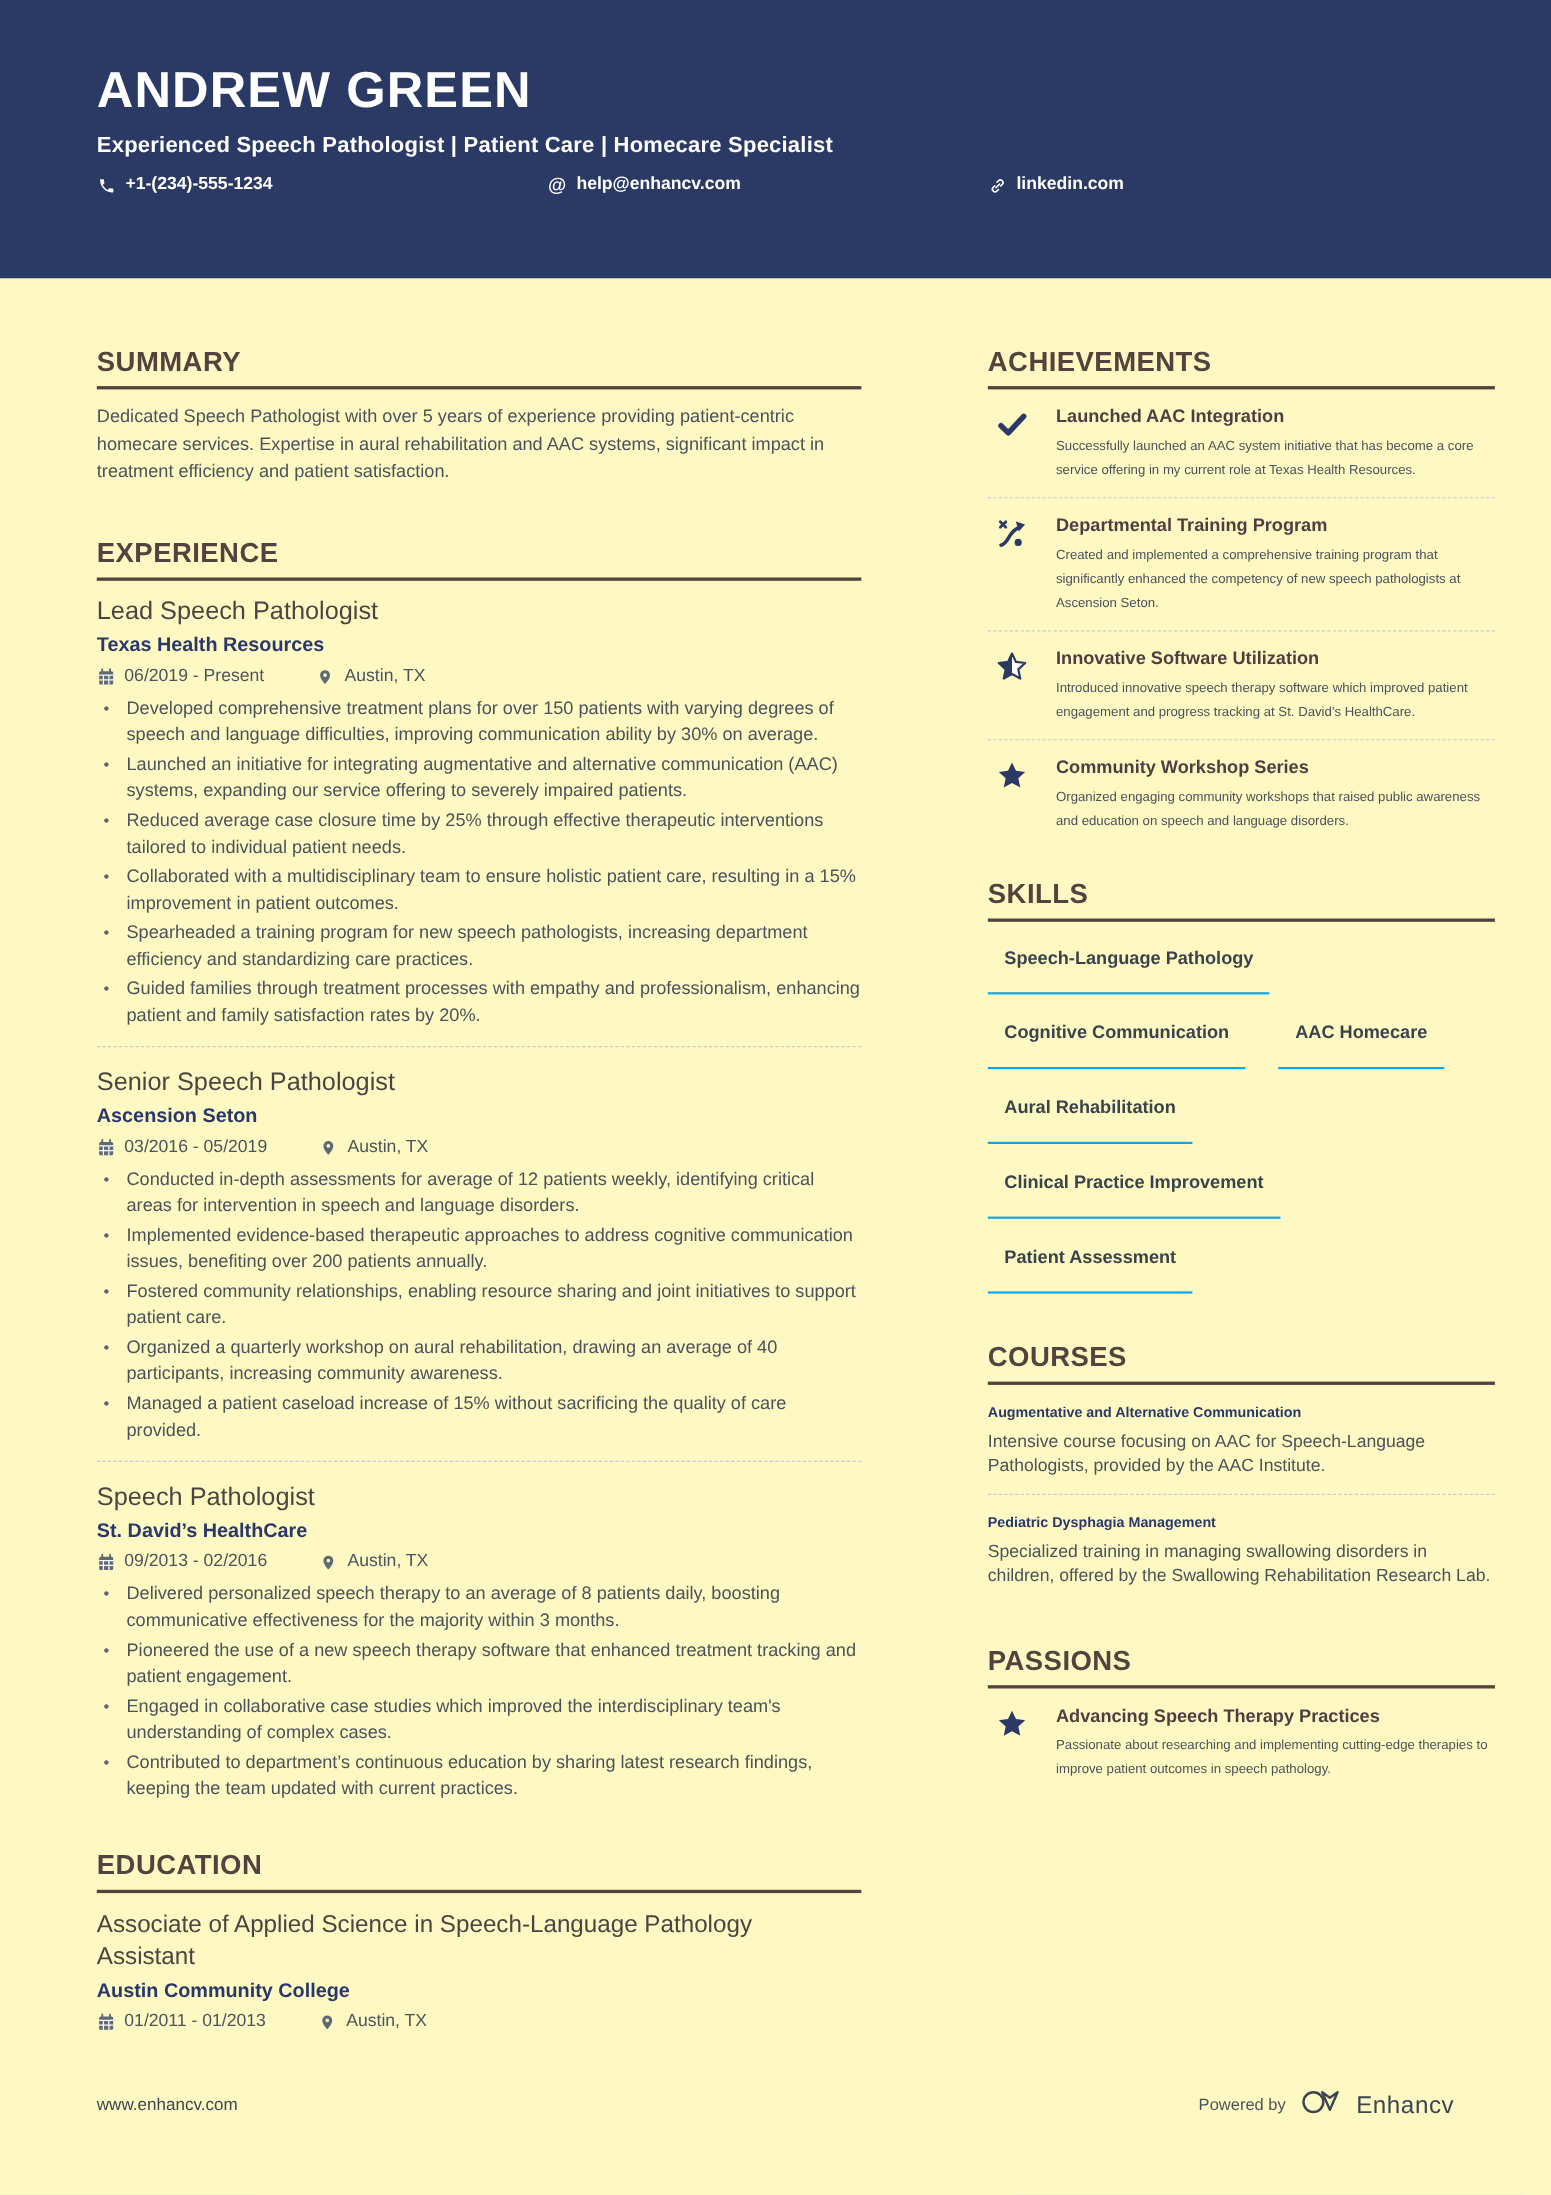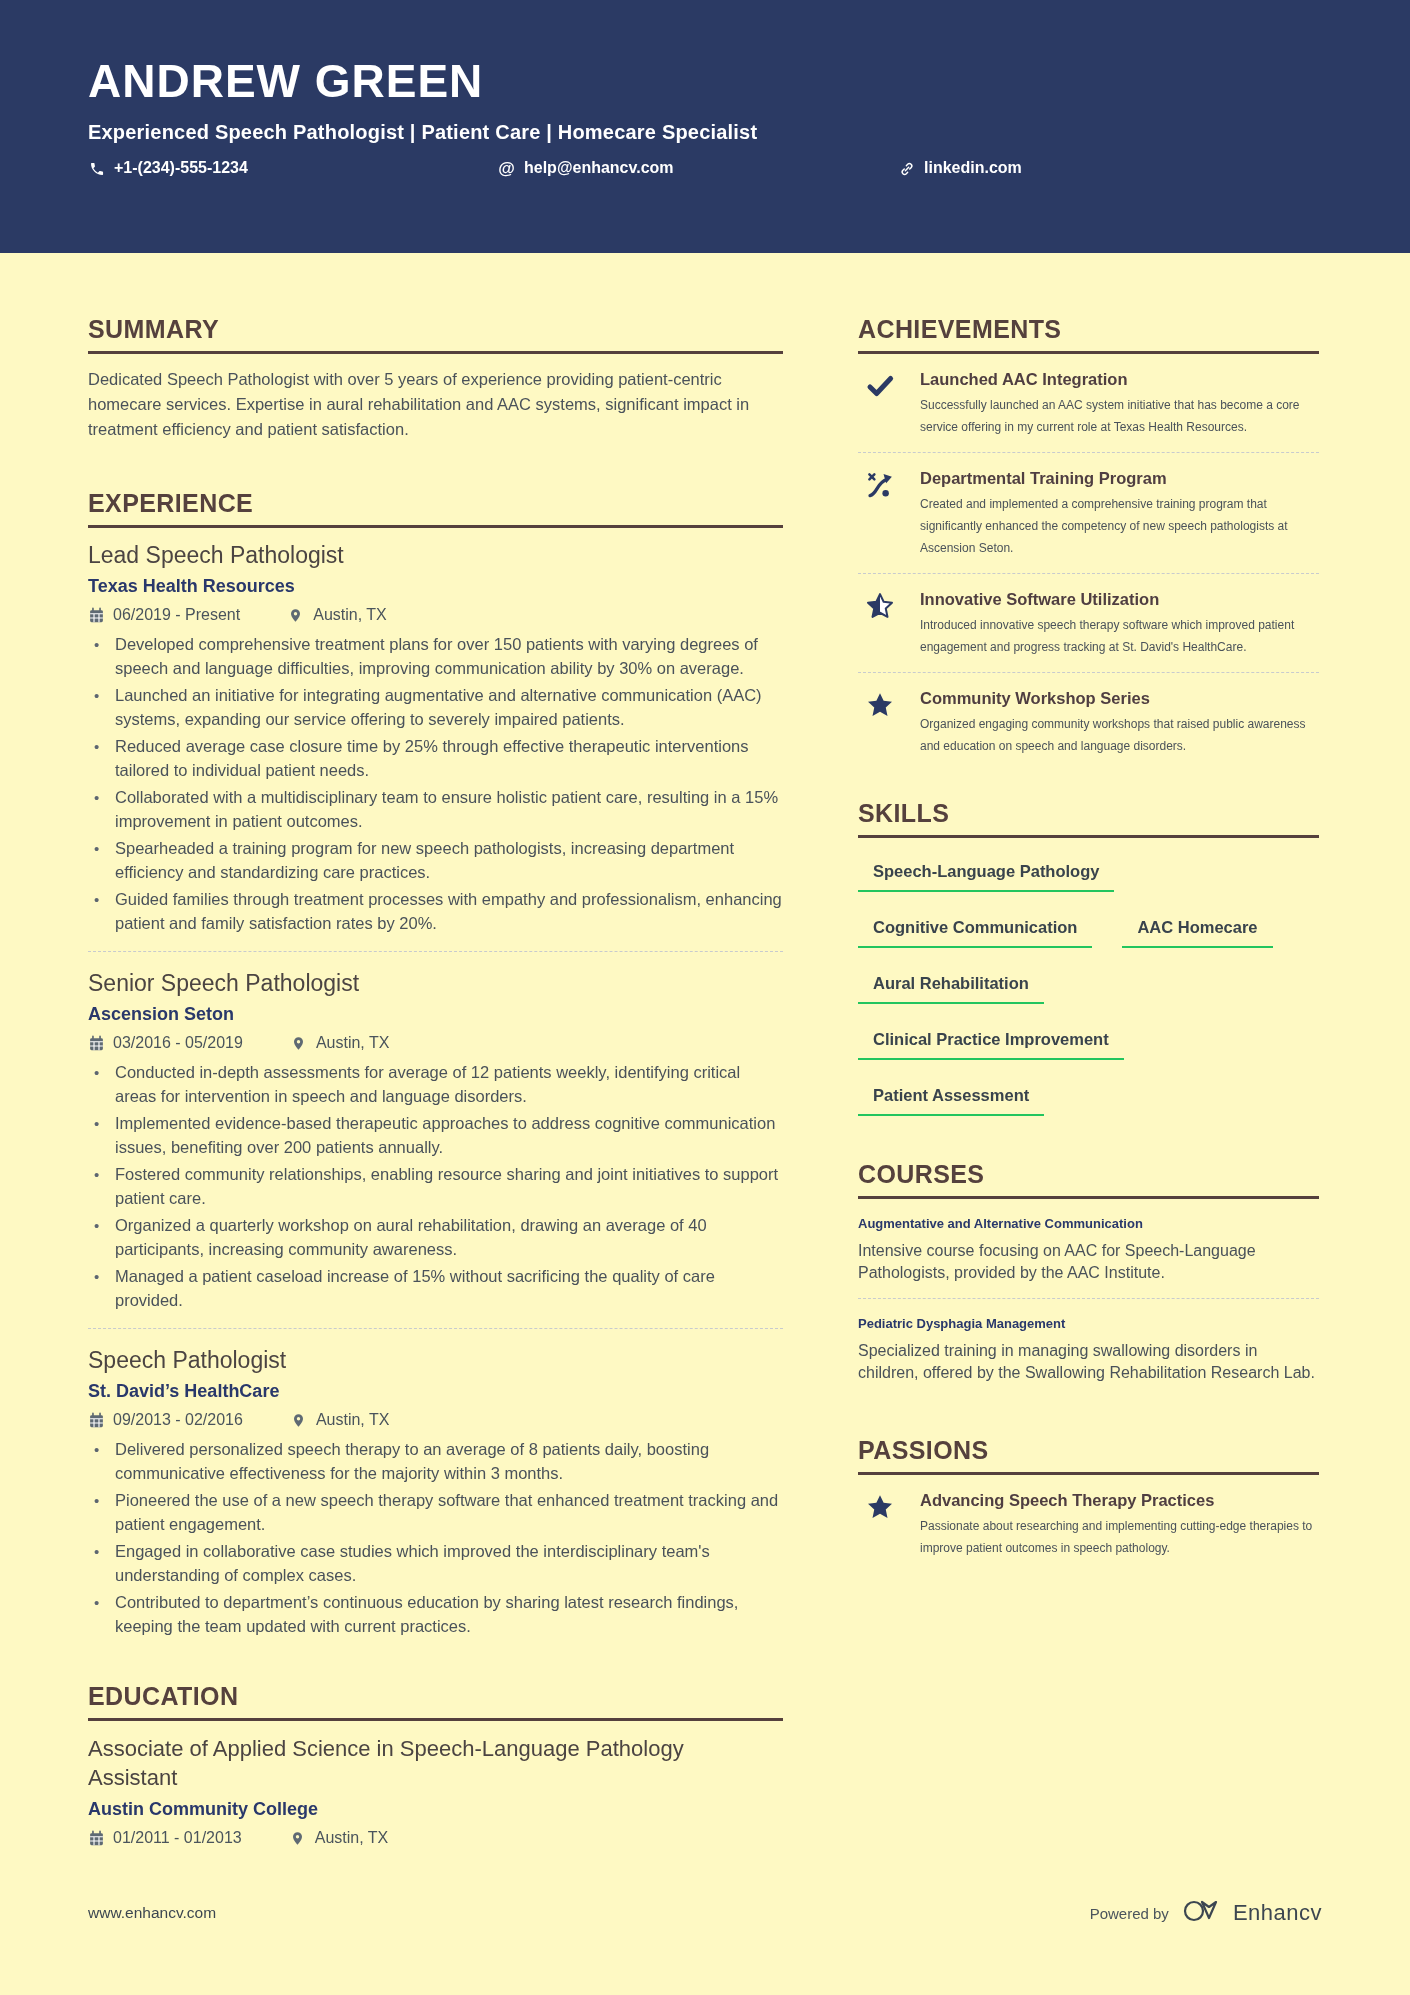--- a/index.html
+++ b/index.html
@@ -16,21 +16,21 @@
   .name { font-size:46px; font-weight:bold; letter-spacing:1px; line-height:50px; }
   .headline { font-size:20px; font-weight:bold; margin-top:15px; letter-spacing:0.2px; }
   .contact-row { display:flex; margin-top:15px; align-items:center; }
   .contact-item { display:flex; align-items:flex-end; gap:9px; font-size:16px; font-weight:bold; }
   .contact-item.c0 { width:410px; }
   .contact-item.c1 { width:400px; }
   .contact-row2 { margin-top:10px; }
   .cicon { display:inline-flex; width:17px; height:17px; align-items:center; justify-content:center; }
   .at-glyph { font-size:17px; font-weight:bold; line-height:17px; }
   
-  .columns { display:flex; padding:0 91px 0 88px; gap:75px; }
+  .columns { display:flex; padding:0 91px 0 88px; gap:115px; }
   .col-left { width:695px; flex:0 0 695px; }
   .col-right { width:461px; flex:0 0 461px; }
   .section-heading {
     font-size:25px; font-weight:bold; color:#55413d; letter-spacing:0.4px;
     padding-bottom:7px; border-bottom:3px solid #55413d;
   }
   
   .summary-section { margin-top:62px; }
   .summary-text { margin-top:13px; font-size:16.5px; line-height:25px; color:#4a525a; }
   .experience-section { margin-top:47px; }
@@ -58,21 +58,21 @@
   .ach-icon-box { flex:0 0 62px; padding-left:7px; padding-top:2px; }
   .ach-body { flex:1; }
   .ach-title { font-size:16.5px; font-weight:bold; color:#4f3e41; line-height:20px; }
   .ach-desc { margin-top:5px; font-size:12px; line-height:22px; color:#4a525a; max-width:400px; }
   .rdash-sep { border-top:1px dashed #c8cbce; margin:14px 0 0 0; }
   .skills-section { margin-top:42px; }
   .skill-rows { margin-top:24px; }
   .skill-row { display:flex; gap:30px; margin-bottom:26px; }
   .skill {
     font-size:16.5px; font-weight:bold; color:#39434c;
-    padding:0 15px 9px 15px; border-bottom:2px solid #22c55e; white-space:nowrap;
+    padding:0 15px 21px 15px; border-bottom:2px solid #0ea5e9; white-space:nowrap;
   }
   .courses-section { margin-top:44px; }
   .course { padding-top:14px; }
   .course-title { font-size:13px; font-weight:bold; color:#29386b; line-height:21px; }
   .course-desc { margin-top:6px; font-size:16px; line-height:22px; color:#4a525a; }
   .passions-section { margin-top:52px; }
   
   .footer {
     position:absolute; left:0; top:1898px; width:100%;
     padding:0 88px; display:flex; justify-content:space-between; align-items:center;text-align:right;

